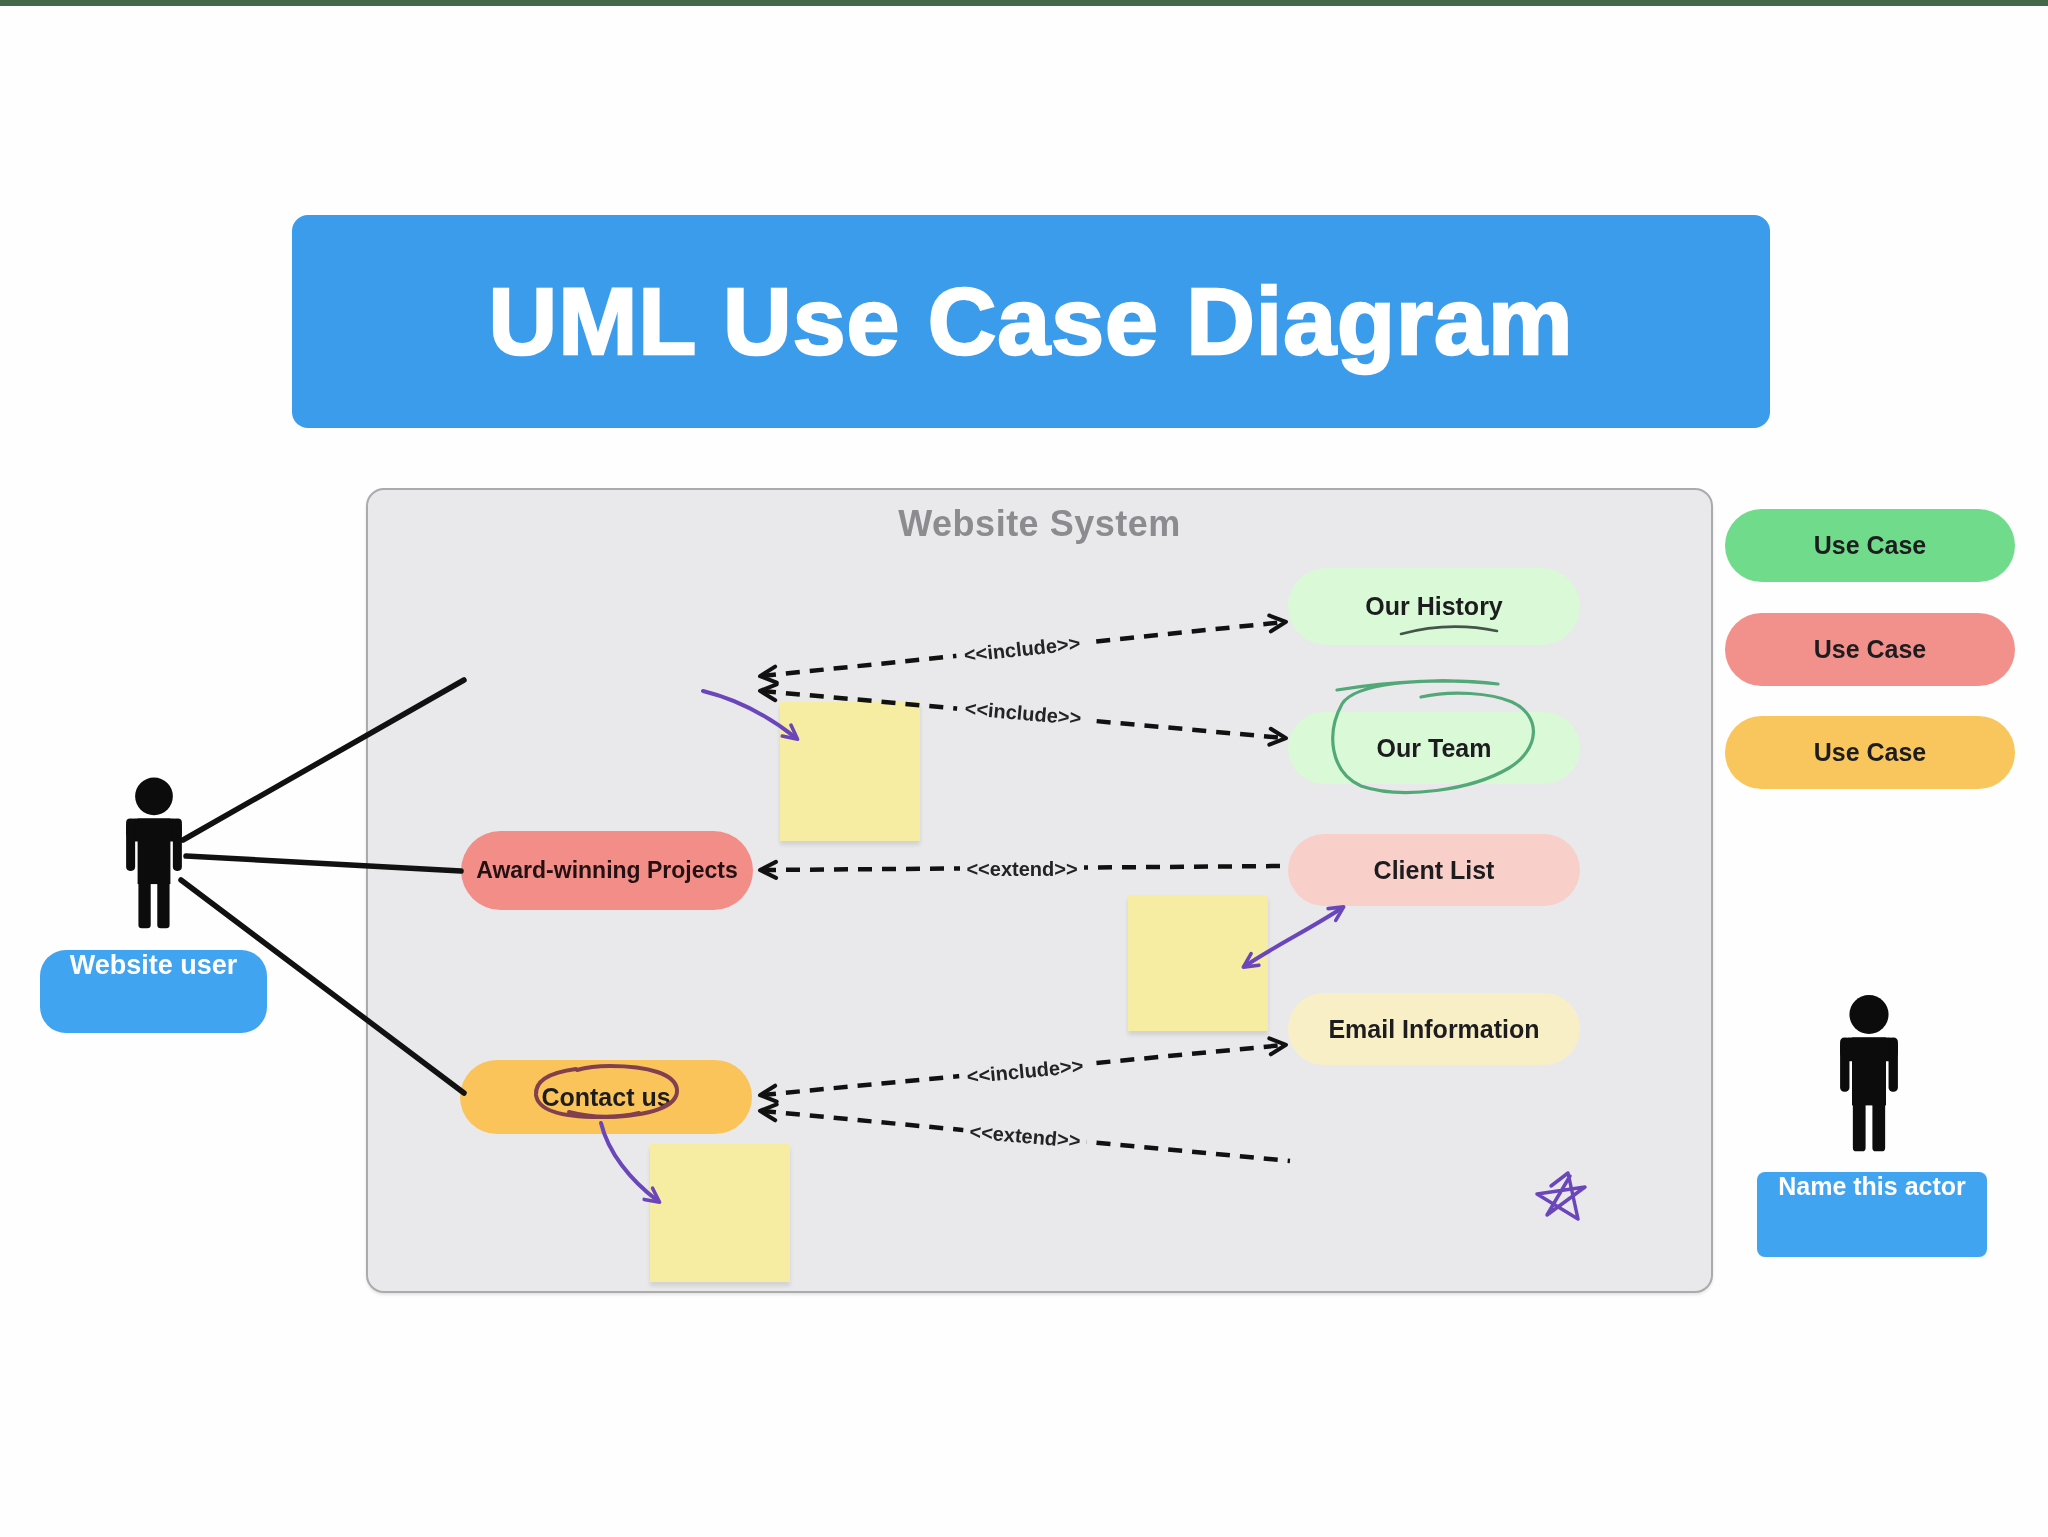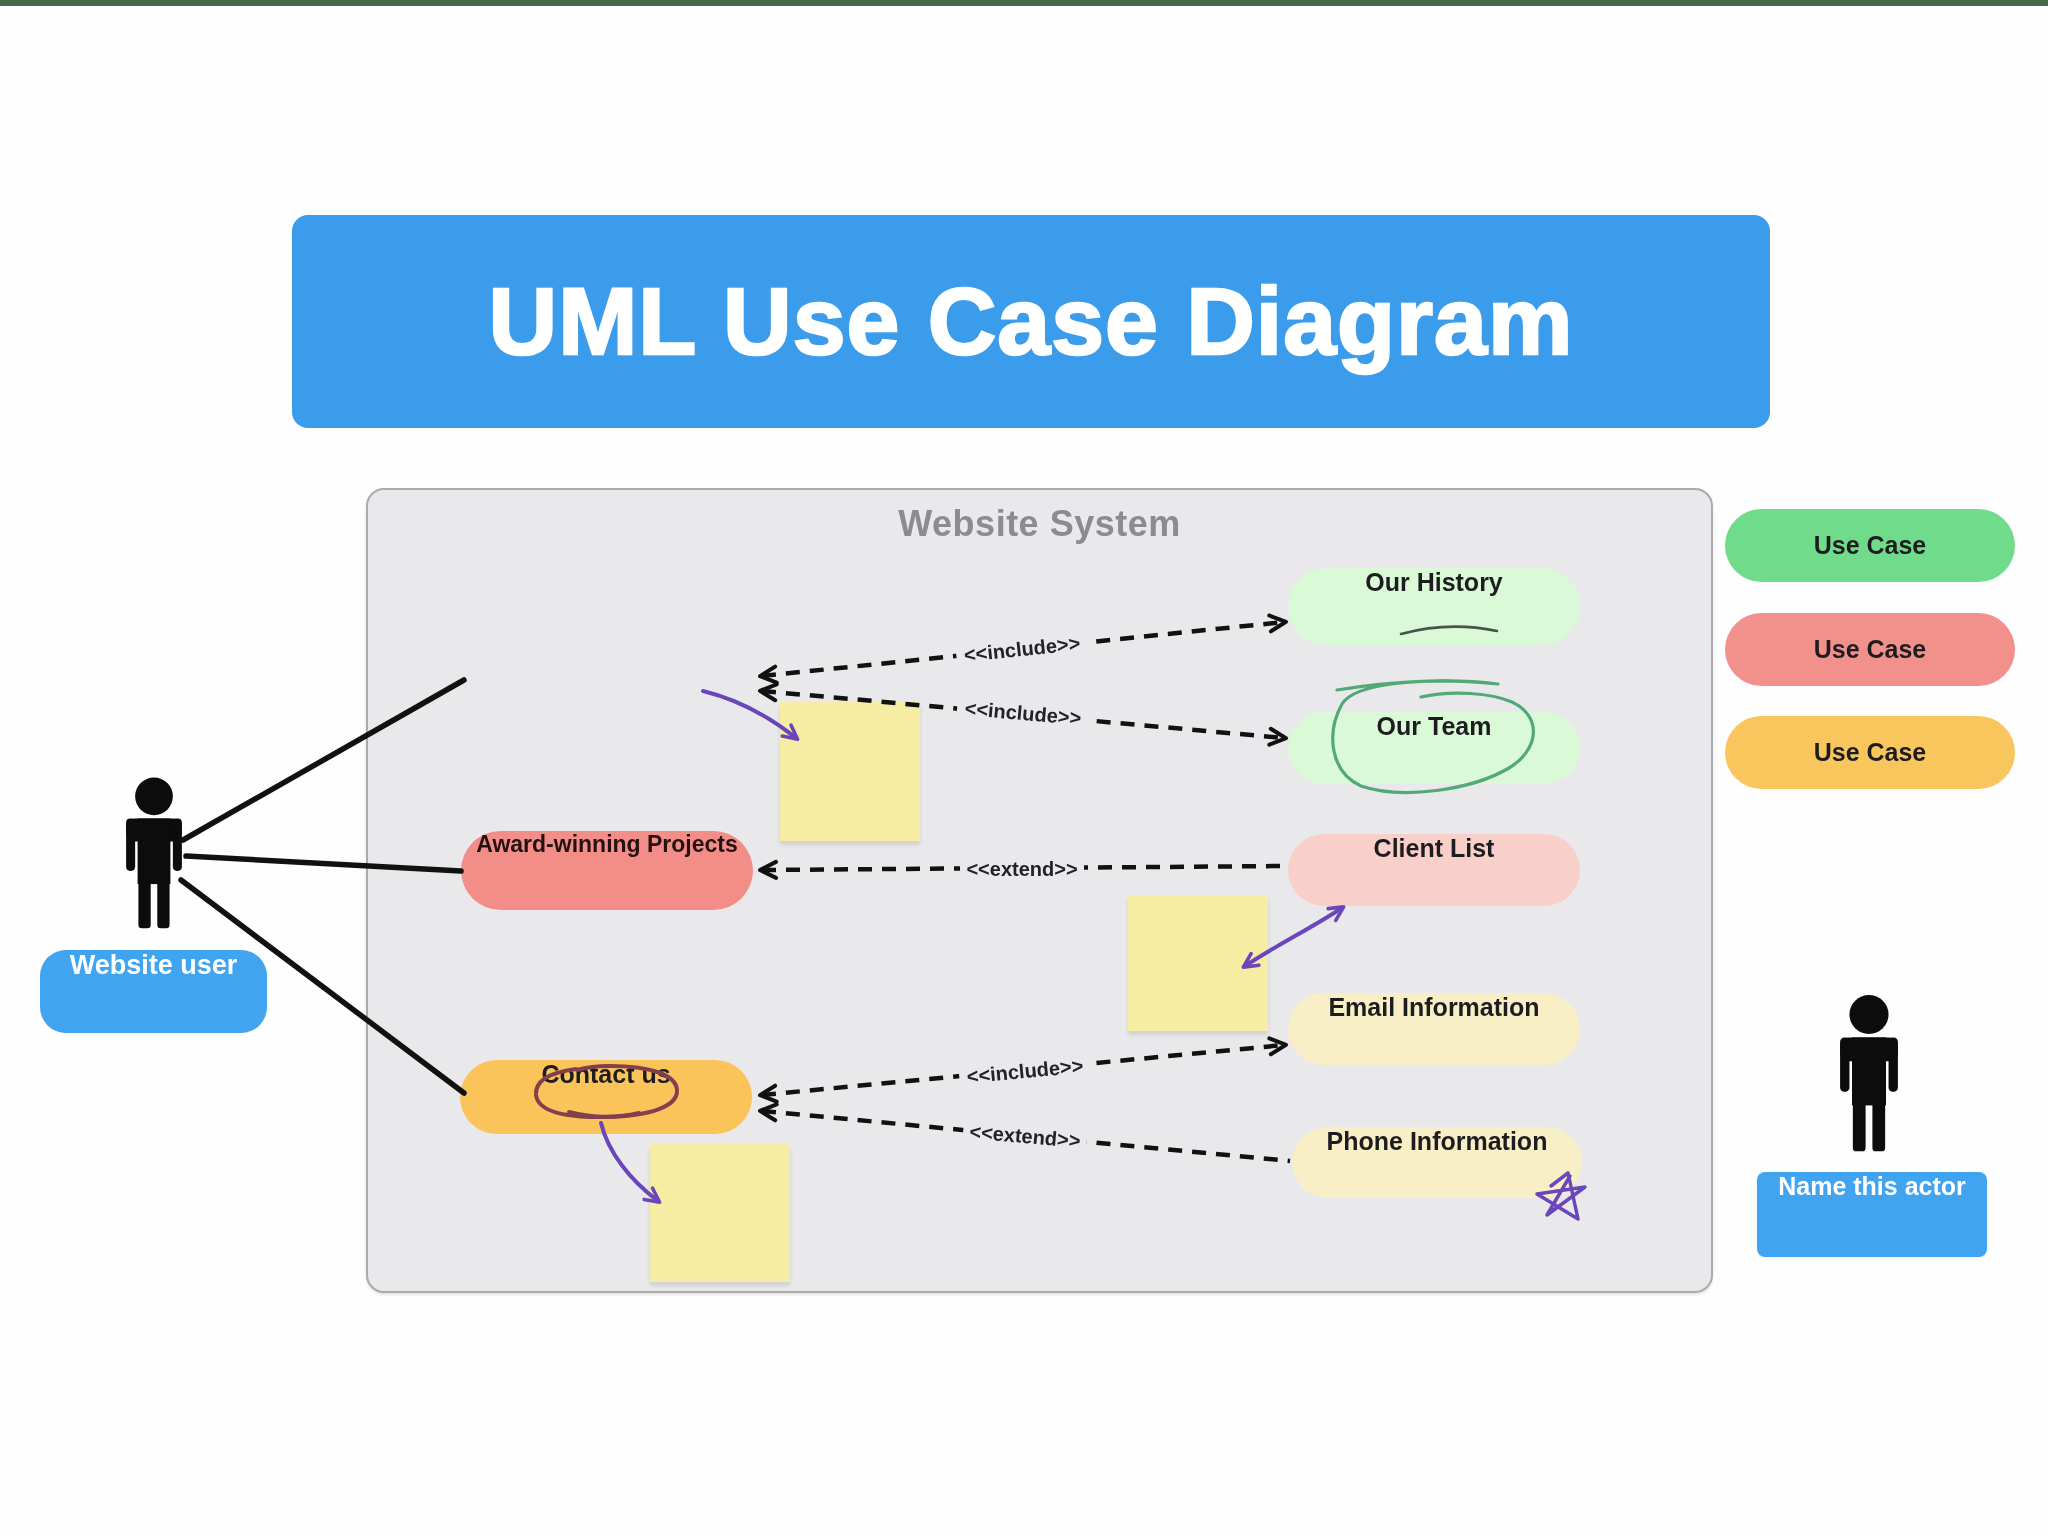--- a/index.html
+++ b/index.html
@@ -20,21 +20,21 @@
   .system-box{
     position:absolute;left:366px;top:488px;width:1347px;height:805px;
     border:2px solid #ababae;border-radius:18px;box-sizing:border-box;
     box-shadow:0 2px 3px rgba(0,0,0,0.10);
   }
   .system-title{
     position:absolute;left:366px;top:503px;width:1347px;text-align:center;
     font-size:36px;font-weight:700;color:#8b8b90;letter-spacing:0.5px;
   }
   .pill{
-    position:absolute;display:flex;align-items:flex-start;justify-content:center;
+    position:absolute;display:flex;align-items:center;justify-content:center;
     font-weight:700;color:#1d1d1f;z-index:2;
   }
   .pill-company{left:461px;top:638px;width:292px;height:79px;border-radius:40px;font-size:25px;color:#17402a;}
   .pill-award{left:461px;top:831px;width:292px;height:79px;border-radius:40px;font-size:23px;color:#241113;}
   .pill-contact{left:460px;top:1060px;width:292px;height:74px;border-radius:37px;font-size:25px;}
   .pill-history{left:1288px;top:568px;width:292px;height:77px;border-radius:39px;font-size:25px;}
   .pill-team{left:1288px;top:712px;width:292px;height:72px;border-radius:36px;font-size:25px;}
   .pill-client{left:1288px;top:834px;width:292px;height:72px;border-radius:36px;font-size:25px;}
   .pill-email{left:1288px;top:993px;width:292px;height:72px;border-radius:36px;font-size:25px;}
   .pill-phone{left:1292px;top:1127px;width:290px;height:71px;border-radius:36px;font-size:25px;}
@@ -84,23 +84,20 @@
     <span>Our History</span>
   </div>
   <div class="pill pill-team" style="background: rgb(217, 249, 215);">
     <span>Our Team</span>
   </div>
   <div class="pill pill-client" style="background: rgb(249, 207, 202);">
     <span>Client List</span>
   </div>
   <div class="pill pill-email" style="background: rgb(249, 239, 198);">
     <span>Email Information</span>
-  </div>
-  <div class="pill pill-phone" style="background: rgb(249, 239, 198);">
-    <span>Phone Information</span>
   </div>
 
   <div class="sticky sticky-1" style="background: rgb(246, 237, 162);"></div>
   <div class="sticky sticky-2" style="background: rgb(246, 237, 162);"></div>
   <div class="sticky sticky-3" style="background: rgb(246, 237, 162);"></div>
 
   <div class="legend-pill legend-1" style="background: rgb(112, 220, 139);">
     <span>Use Case</span>
   </div>
   <div class="legend-pill legend-2" style="background: rgb(242, 144, 139);">

